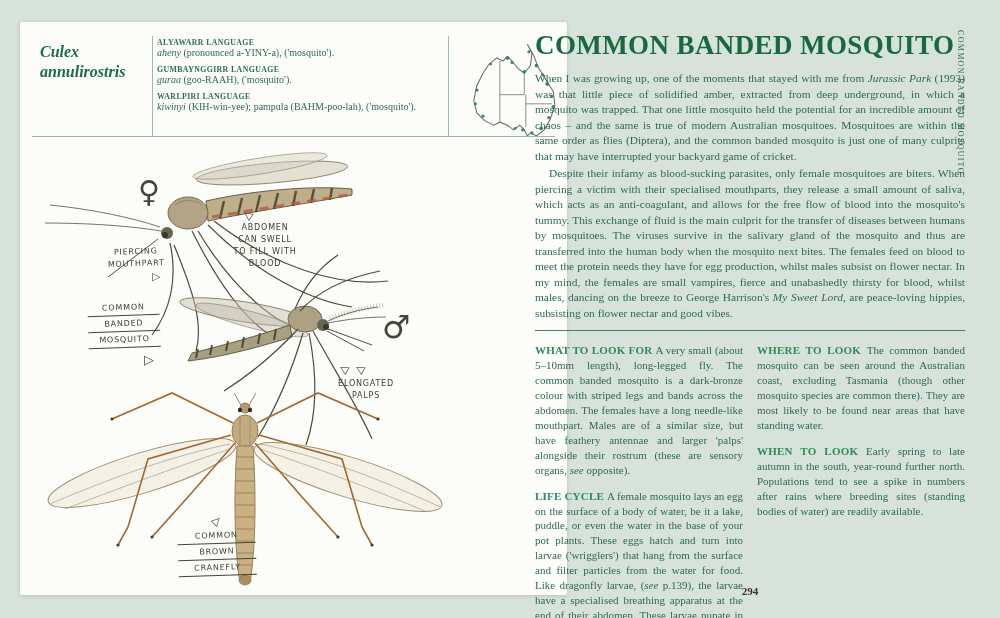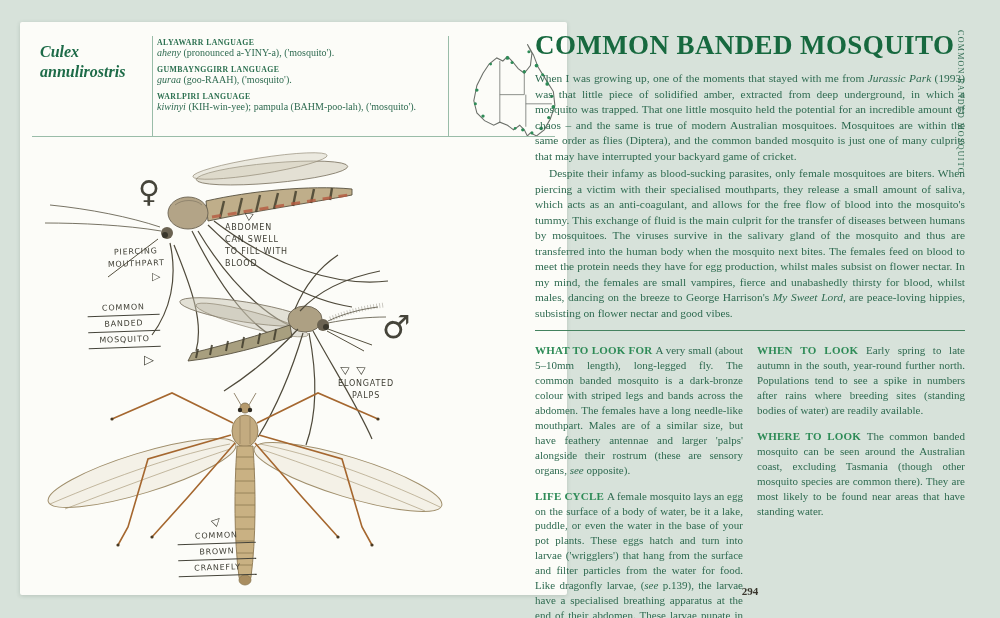--- a/index.html
+++ b/index.html
@@ -233,21 +233,21 @@
   <span class="sex-symbol" style="left:118px; top:152px; font-size:30px;">♀</span>
   <span class="sex-symbol" style="left:362px; top:286px; font-size:32px;">♂</span>
 
   <div class="hw rot" style="left:78px; top:224px; width:76px;">
     <div>PIERCING</div>
     <div>MOUTHPART</div>
   </div>
   <span class="hw-arrow" style="left:132px; top:248px;">▷</span>
 
   <span class="hw-arrow" style="left:224px; top:186px; transform:rotate(35deg);">◁</span>
-  <div class="hw" style="left:205px; top:200px; width:80px; text-align:left;">
+  <div class="hw" style="left:205px; top:200px; width:80px; text-align:center;">
     <div>ABDOMEN</div>
     <div>CAN SWELL</div>
     <div>TO FILL WITH</div>
     <div>BLOOD</div>
   </div>
 
   <div class="hw hw-u rot" style="left:68px; top:280px; width:72px;">
     <div>COMMON</div>
     <div>BANDED</div>
     <div>MOSQUITO</div>
@@ -281,24 +281,24 @@
     <div class="col">
       <div class="sec">
         <span class="sec-label">WHAT TO LOOK FOR</span><span><span>A very small (about 5–10mm length), long-legged fly. The common banded mosquito is a dark-bronze colour with striped legs and bands across the abdomen. The females have a long needle-like mouthpart. Males are of a similar size, but have feathery antennae and larger 'palps' alongside their rostrum (these are sensory organs, </span><span style="font-style: italic;">see</span><span> opposite).</span></span>
       </div>
       <div class="sec">
         <span class="sec-label">LIFE CYCLE</span><span><span>A female mosquito lays an egg on the surface of a body of water, be it a lake, puddle, or even the water in the base of your pot plants. These eggs hatch and turn into larvae ('wrigglers') that hang from the surface and filter particles from the water for food. Like dragonfly larvae, (</span><span style="font-style: italic;">see</span><span> p.139), the larvae have a specialised breathing apparatus at the end of their abdomen. These larvae pupate in the water before they hatch into adult mosquitoes. The newly hatched adults crawl from the water to dry and seek out plant nectar to fuel their flight needs. Flying males congregate in large clouds into which females enter and get busy. After mating, the females quickly search out animals</span></span>
       </div>
     </div>
     <div class="col">
       <div class="sec">
+        <span class="sec-label">WHERE TO LOOK</span><span><span>The common banded mosquito can be seen around the Australian coast, excluding Tasmania (though other mosquito species are common there). They are most likely to be found near areas that have standing water.</span></span>
+      </div>
+      <div class="sec">
         <span class="sec-label">WHEN TO LOOK</span><span><span>Early spring to late autumn in the south, year-round further north. Populations tend to see a spike in numbers after rains where breeding sites (standing bodies of water) are readily available.</span></span>
-      </div>
-      <div class="sec">
-        <span class="sec-label">WHERE TO LOOK</span><span><span>The common banded mosquito can be seen around the Australian coast, excluding Tasmania (though other mosquito species are common there). They are most likely to be found near areas that have standing water.</span></span>
       </div>
 
     </div>
   </div>
 </div>
 
 <div class="side-label">COMMON BANDED MOSQUITO</div>
 <div class="page-number">294</div>
 
 </body></html>

